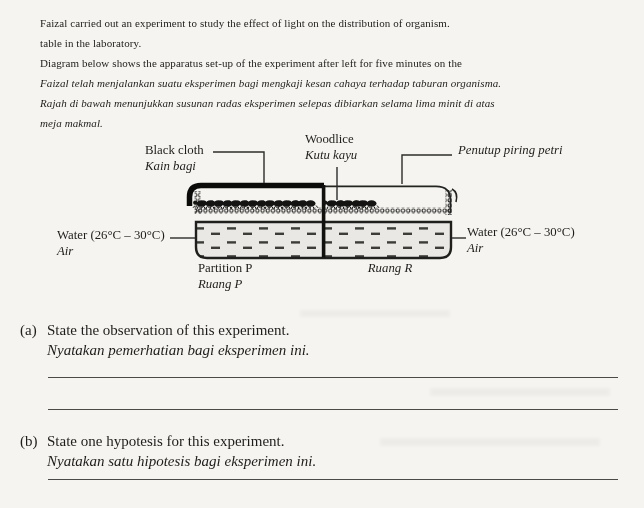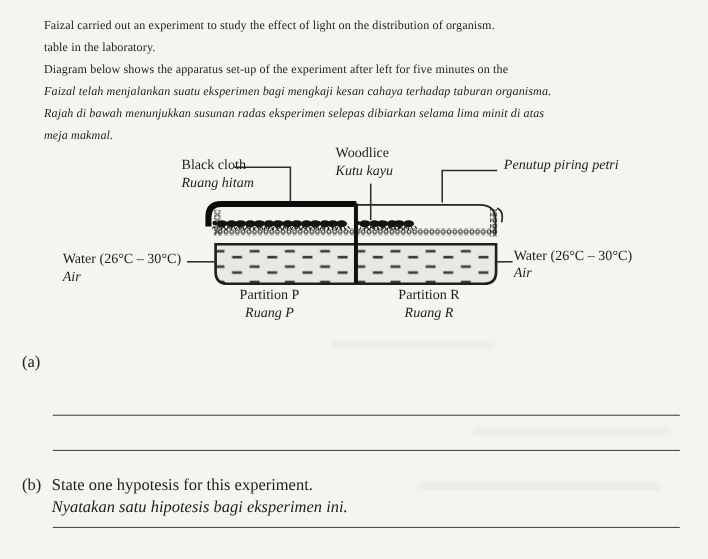--- a/index.html
+++ b/index.html
@@ -16,26 +16,26 @@
   .intro{
     left:40px;top:13px;width:600px;
     font-size:11px;line-height:20px;
     letter-spacing:.1px;
   }
   .intro .ln{white-space:nowrap;}
   .intro .ms{font-style:italic;}
   
   .dlabel{font-size:12.8px;line-height:15.5px;}
   .dlabel .ms{font-style:italic;}
-  .lbl-blackcloth{left:145px;top:143px;margin-left:20px;}
+  .lbl-blackcloth{left:145px;top:143px;}
   .lbl-woodlice{left:305px;top:132px;}
   .lbl-petri{left:458px;top:143px;}
   .lbl-water-left{left:57px;top:228px;}
   .lbl-water-right{left:467px;top:225px;}
-  .lbl-partition-p{left:188px;top:261px;width:114px;text-align:center;}
+  .lbl-partition-p{left:198px;top:261px;width:114px;}
   .lbl-partition-r{left:333px;top:261px;width:114px;text-align:center;}
   
   .qrow{font-size:15px;line-height:20px;}
   .qrow .qlab{position:absolute;left:20px;top:0;}
   .qrow .qtext{position:absolute;left:47px;top:0;white-space:nowrap;}
   .qrow .qtext .ms{font-style:italic;}
   .q-a{left:0;top:320px;width:644px;height:42px;}
   .q-b{left:0;top:431px;width:644px;height:42px;}
   .ansline{
     left:48px;width:570px;height:0;
@@ -115,21 +115,21 @@
   <use href="#bug" x="331" y="203.5"></use>
     <use href="#bug" x="340" y="203.5"></use>
   <use href="#bug" x="347" y="203.5"></use>
     <use href="#bug" x="356" y="203.5"></use>
   <use href="#bug" x="362" y="203.5"></use>
     <use href="#bug" x="371" y="203.5"></use>
 </svg>
 
 <div class="abs dlabel lbl-blackcloth">
   <div>Black cloth</div>
-  <div class="ms">Ruang hitam</div>
+  <div class="ms">Kain bagi</div>
 </div>
 <div class="abs dlabel lbl-woodlice">
   <div>Woodlice</div>
   <div class="ms">Kutu kayu</div>
 </div>
 <div class="abs dlabel lbl-petri">
   <div class="ms">Penutup piring petri</div>
 </div>
 <div class="abs dlabel lbl-water-left">
   <div>Water (26°C – 30°C)</div>
@@ -137,26 +137,29 @@
 </div>
 <div class="abs dlabel lbl-water-right">
   <div>Water (26°C – 30°C)</div>
   <div class="ms">Air</div>
 </div>
 <div class="abs dlabel lbl-partition-p">
   <div>Partition P</div>
   <div class="ms">Ruang P</div>
 </div>
 <div class="abs dlabel lbl-partition-r">
-  <div>Partition R</div>
   <div class="ms">Ruang R</div>
 </div>
 
 <div class="abs qrow q-a">
   <span class="qlab">(a)</span>
+  <span class="qtext">
+    <span>State the observation of this experiment.</span><br>
+    <span class="ms">Nyatakan pemerhatian bagi eksperimen ini.</span>
+  </span>
 </div>
 <div class="abs ansline ans-a1"></div>
 <div class="abs ansline ans-a2"></div>
 
 <div class="abs qrow q-b">
   <span class="qlab">(b)</span>
   <span class="qtext">
     <span>State one hypotesis for this experiment.</span><br>
     <span class="ms">Nyatakan satu hipotesis bagi eksperimen ini.</span>
   </span>

